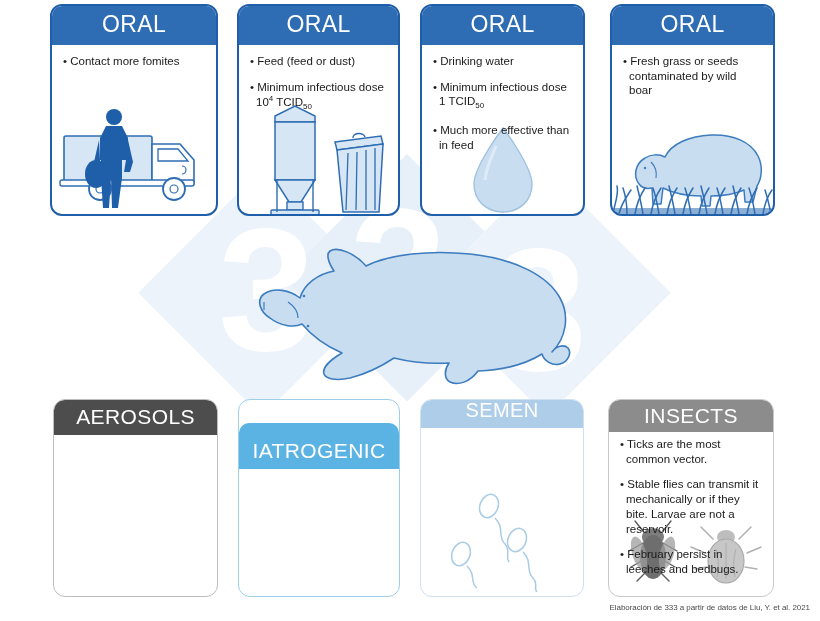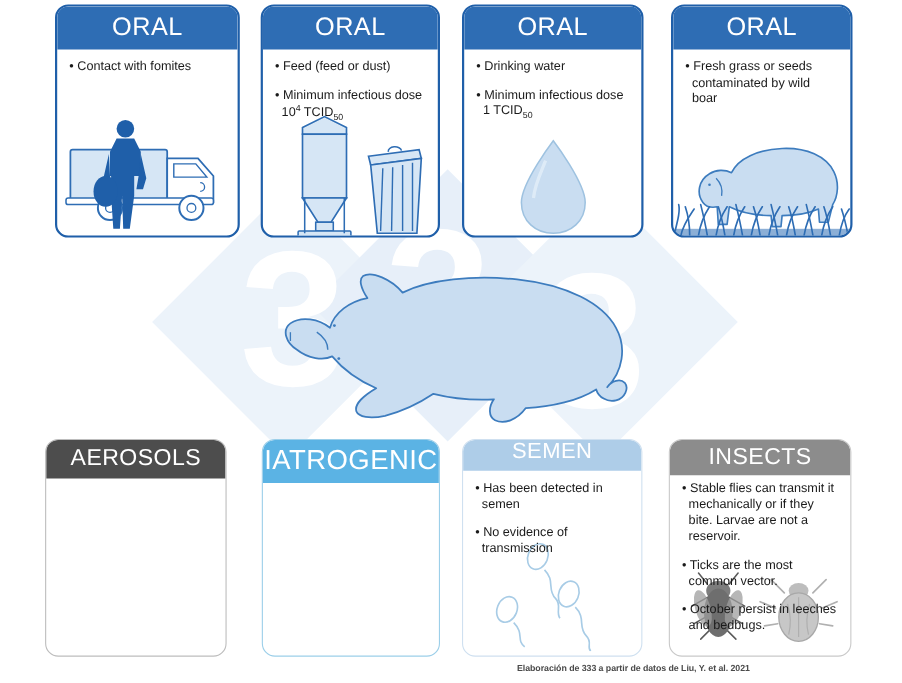--- a/index.html
+++ b/index.html
@@ -68,23 +68,24 @@
     padding: 7px 0 9px 0;
   }
   .head-aerosols {
     background: #4D4D4D;
     font-size: 21px;
     padding: 6px 0 8px 0;
     border-radius: 10px 10px 0 0;
   }
   .head-iatrogenic {
     background: #5BB3E4;
-    font-size: 25px;
-    padding: 6px 0 8px 0;
+    font-size: 21px;
+    padding: 17px 0 8px 0;
     border-radius: 10px 10px 0 0;
+    margin-top: 23px;
   }
   .head-semen {
     background: #AECDE8;
     font-size: 20px;
     padding: 0 0 8px 0;
     border-radius: 10px 10px 0 0;
   }
   .head-insects {
     background: #8C8C8C;
     font-size: 21px;
@@ -119,24 +120,24 @@
     pointer-events: none;
   }
 
   
   #credit {
     position: absolute;
     z-index: 4;
     left: 470px;
     top: 603px;
     width: 340px;
+    text-align: right;
     font-size: 8px;
     color: #4a4a4a;
     letter-spacing: -0.05px;
-    font-weight: bold;
   }
 </style>
 </head>
 <body>
 
 <div id="stage">
 
   <svg id="watermark" viewBox="0 0 820 621">
     <g opacity="0.85">
       <rect x="175" y="205" width="175" height="175" transform="rotate(45 262 292)" fill="#E9F1FA"></rect>
@@ -162,21 +163,21 @@
     <path d="M58 62 C64 66 68 72 68 78" fill="none" stroke="#3D7CBE" stroke-width="1.3"></path>
     <circle cx="74" cy="56" r="1.3" fill="#3D7CBE"></circle>
     <circle cx="78" cy="86" r="1.3" fill="#3D7CBE"></circle>
     <path d="M34 62 L34 70" fill="none" stroke="#3D7CBE" stroke-width="1.2"></path>
   </svg>
 
   <div class="card blue" style="left:50px; top:4px; width:168px; height:212px;">
     <div class="card-head head-oral">ORAL</div>
     <div class="card-body">
       <div class="bullets">
-        <div class="bullet">• Contact with fomites</div>
+        <div class="bullet">• Contact more fomites</div>
       </div>
       <svg class="art" style="left:4px; bottom:0px; width:160px; height:110px;" viewBox="0 0 160 110">
 
         <rect x="8" y="32" width="88" height="48" rx="2" fill="#D6E6F5" stroke="#2E6DB4" stroke-width="1.6"></rect>
         <path d="M96 40 L124 40 L138 56 L138 80 L96 80 Z" fill="#FFFFFF" stroke="#2E6DB4" stroke-width="1.6"></path>
         <path d="M102 45 L122 45 L132 57 L102 57 Z" fill="#FFFFFF" stroke="#2E6DB4" stroke-width="1.3"></path>
         <rect x="4" y="76" width="134" height="6" rx="2" fill="#FFFFFF" stroke="#2E6DB4" stroke-width="1.4"></rect>
         <circle cx="118" cy="85" r="11" fill="#FFFFFF" stroke="#2E6DB4" stroke-width="1.8"></circle>
         <circle cx="118" cy="85" r="4" fill="#FFFFFF" stroke="#2E6DB4" stroke-width="1.2"></circle>
         <circle cx="44" cy="85" r="11" fill="#FFFFFF" stroke="#2E6DB4" stroke-width="1.8"></circle>
@@ -219,20 +220,21 @@
       </svg>
     </div>
   </div>
 
   <div class="card blue" style="left:420px; top:4px; width:165px; height:212px;">
     <div class="card-head head-oral">ORAL</div>
     <div class="card-body">
       <div class="bullets">
         <div class="bullet">• Drinking water</div>
         <div class="bullet"><span>• Minimum infectious dose </span><span>1</span><span> TCID</span><sub>50</sub></div>
+        <div class="bullet">• Much more effective than in feed</div>
       </div>
       <svg class="art" style="left:34px; bottom:-2px; width:95px; height:92px;" viewBox="0 0 95 92">
         <path d="M47 4 C47 4 76 42 76 60 C76 77 63 88 47 88 C31 88 18 77 18 60 C18 42 47 4 47 4 Z" fill="#C9DDF1" stroke="#9EC2E0" stroke-width="1.4"></path>
         <path d="M40 22 C36 32 30 44 29 56" fill="none" stroke="#E4EFF9" stroke-width="3" opacity="0.8"></path>
       </svg>
     </div>
   </div>
 
   <div class="card blue" style="left:610px; top:4px; width:165px; height:212px;">
     <div class="card-head head-oral">ORAL</div>
@@ -272,55 +274,51 @@
             <path d="M136 104 C138 92 142 84 146 78"></path>
           <path d="M144 104 C142 92 140 84 138 78"></path>
             <path d="M152 104 C154 92 158 84 161 80"></path>
           <path d="M160 104 C158 94 156 86 154 80"></path>
         </g>
         <rect x="0" y="98" width="163" height="7" fill="#2E6DB4" opacity="0.55"></rect>
       </svg>
     </div>
   </div>
 
-  <div class="card dark" style="left:41px; top:399px; width:165px; height:198px;">
+  <div class="card dark" style="left:53px; top:399px; width:165px; height:198px;">
     <div class="card-head head-aerosols">AEROSOLS</div>
   </div>
 
   <div class="card sky" style="left:238px; top:399px; width:162px; height:198px;">
     <div class="card-head head-iatrogenic">IATROGENIC</div>
   </div>
 
   <div class="card pale" style="left:420px; top:399px; width:164px; height:198px;">
     <div class="card-head head-semen">SEMEN</div>
     <div class="card-body">
-      <div class="bullets">
-        <div class="bullet">• Has been detected in semen</div>
-        <div class="bullet">• No evidence of transmission</div>
-      </div>
       <svg class="art" style="left:18px; bottom:4px; width:130px; height:100px;" viewBox="0 0 130 100">
         <g fill="none" stroke="#A8CCE6" stroke-width="1.5">
           <ellipse cx="50" cy="14" rx="9" ry="12" transform="rotate(22 50 14)"></ellipse>
           <path d="M56 26 C66 36 58 44 66 52 C72 58 66 64 70 70"></path>
           <ellipse cx="78" cy="48" rx="9" ry="12" transform="rotate(22 78 48)"></ellipse>
           <path d="M84 60 C94 70 86 78 94 86 C100 92 94 96 98 100"></path>
           <ellipse cx="22" cy="62" rx="9" ry="12" transform="rotate(22 22 62)"></ellipse>
           <path d="M28 74 C38 84 30 90 38 96"></path>
         </g>
       </svg>
     </div>
   </div>
 
   <div class="card gray" style="left:608px; top:399px; width:166px; height:198px;">
     <div class="card-head head-insects">INSECTS</div>
     <div class="card-body" style="padding-top:5px;">
       <div class="bullets">
+        <div class="bullet">•  Ticks are the most common vector.</div>
         <div class="bullet">• Stable flies can transmit it mechanically or if they bite. Larvae are not a reservoir.</div>
-        <div class="bullet">•  Ticks are the most common vector.</div>
-        <div class="bullet">• October persist in leeches and bedbugs.</div>
+        <div class="bullet">• February persist in leeches and bedbugs.</div>
       </div>
       <svg class="art" style="left:12px; bottom:2px; width:145px; height:75px;" viewBox="0 0 145 75">
 
         <g stroke="#5A5A5A" stroke-width="1.4" fill="none" stroke-linecap="round">
           <path d="M22 12 L14 2 M42 12 L50 2"></path>
           <path d="M8 32 L22 24 M56 32 L42 24 M10 48 L24 40 M54 48 L40 40 M16 62 L26 52 M48 62 L38 52"></path>
         </g>
         <ellipse cx="32" cy="18" rx="11" ry="9" fill="#7D7D7D"></ellipse>
         <ellipse cx="32" cy="38" rx="13" ry="22" fill="#6E6E6E"></ellipse>
         <ellipse cx="18" cy="34" rx="7" ry="17" fill="#9E9E9E" opacity="0.75" transform="rotate(-16 18 34)"></ellipse>

